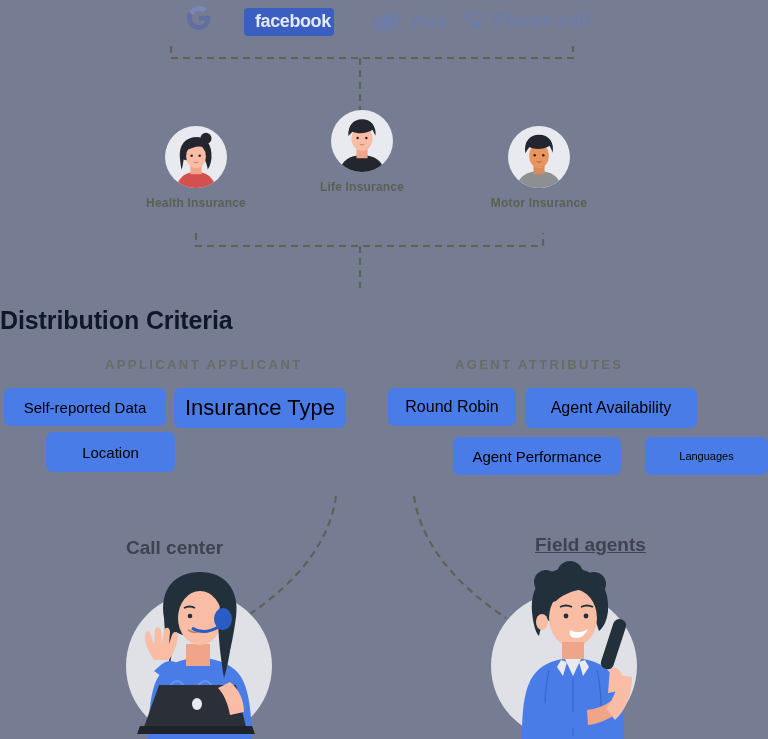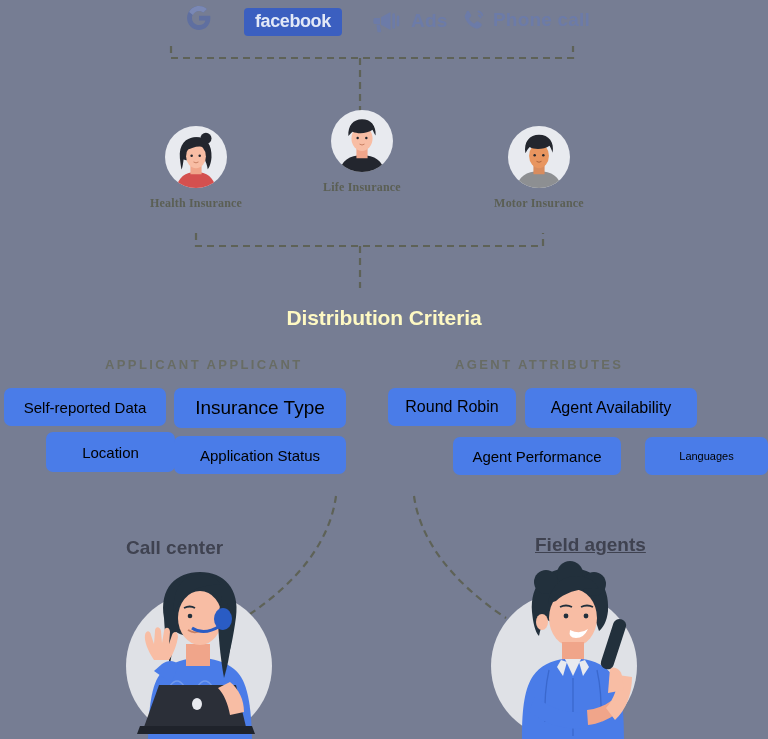--- a/index.html
+++ b/index.html
@@ -16,64 +16,64 @@
   .sources{position:absolute;left:0;top:0;width:768px;height:44px;}
   .src{position:absolute;display:flex;align-items:center;gap:6px;}
   .src-google{left:186px;top:5px;}
   .src-facebook{left:244px;top:8px;}
   .src-ads{left:371px;top:9px;}
   .src-phone{left:461px;top:8px;}
 
   .g-logo{width:26px;height:26px;}
   .fb-badge{
     background:#3b5fc0;border-radius:4px;
-    padding:4px 11px 6px 11px;
+    padding:4px 3px 6px 11px;
     color:#e3e9f7;font-size:18px;font-weight:bold;
     letter-spacing:-.4px;line-height:1;
   }
   .src-label{
     color:#6c7ba8;font-size:19px;font-weight:bold;letter-spacing:.2px;
   }
   .ads-ico,.phone-ico{display:block;}
 
   
   .conn{position:absolute;left:0;top:0;width:768px;height:739px;pointer-events:none;}
 
   
   .avatars{position:absolute;left:0;top:110px;width:768px;height:120px;}
-  .av{position:absolute;text-align:center;font-family:Liberation Serif, serif;}
+  .av{position:absolute;text-align:center;}
   .av-health{left:145px;top:16px;width:102px;}
   .av-life{left:311px;top:0px;width:102px;}
   .av-motor{left:488px;top:16px;width:102px;}
   .av-circle{width:62px;height:62px;margin:0 auto;display:block;}
   .av-label{
     margin-top:8px;color:#5b5f54;font-size:12px;font-weight:bold;
     letter-spacing:.2px;white-space:nowrap;
   }
 
   
   .dc-title{
-    position:absolute;left:0;top:306px;width:768px;text-align:center;
-    color:#fef9c3;font-size:21px;font-weight:bold;letter-spacing:-.1px;
+    position:absolute;left:0;top:306px;width:768px;
+    color:#0f172a;font-size:25px;font-weight:bold;letter-spacing:-.1px;
   }
   .grp-title{
     position:absolute;color:#686c64;font-size:13px;font-weight:bold;
     letter-spacing:2.4px;
   }
   .grp-applicant{left:105px;top:357px;}
   .grp-agent{left:455px;top:357px;}
 
   
   .pill{
     position:absolute;background:#4a7ce8;border-radius:7px;
     color:#000000;display:flex;align-items:center;justify-content:center;
     box-sizing:border-box;white-space:nowrap;
   }
   .p1{left:4px;top:388px;width:162px;height:38px;font-size:15px;}
-  .p2{left:174px;top:388px;width:172px;height:40px;font-size:19px;}
+  .p2{left:174px;top:388px;width:172px;height:40px;font-size:22px;}
   .p3{left:46px;top:432px;width:129px;height:40px;font-size:15px;}
   .p4{left:174px;top:436px;width:172px;height:38px;font-size:15px;}
   .p5{left:388px;top:388px;width:128px;height:38px;font-size:16px;}
   .p6{left:525px;top:388px;width:172px;height:40px;font-size:16px;}
   .p7{left:453px;top:437px;width:168px;height:38px;font-size:15px;}
   .p8{left:645px;top:437px;width:123px;height:38px;font-size:11px;}
 
   
   .dest-label{
     position:absolute;color:#3f4250;font-size:19px;font-weight:bold;
@@ -204,21 +204,20 @@
   </div>
 
   <div class="dc-title">Distribution Criteria</div>
 
   <div class="grp-title grp-applicant">APPLICANT APPLICANT</div>
   <div class="grp-title grp-agent">AGENT ATTRIBUTES</div>
 
   <div class="pill p1">Self-reported Data</div>
   <div class="pill p2">Insurance Type</div>
   <div class="pill p3">Location</div>
-  <div class="pill p4">Application Status</div>
 
   <div class="pill p6">Agent Availability</div>
   <div class="pill p5">Round Robin</div>
   <div class="pill p7">Agent Performance</div>
   <div class="pill p8">Languages</div>
 
   <div class="dest-label dest-call">Call center</div>
   <div class="dest-label dest-field">Field agents</div>
 
   <svg class="illus illus-call" viewBox="0 0 190 183">

